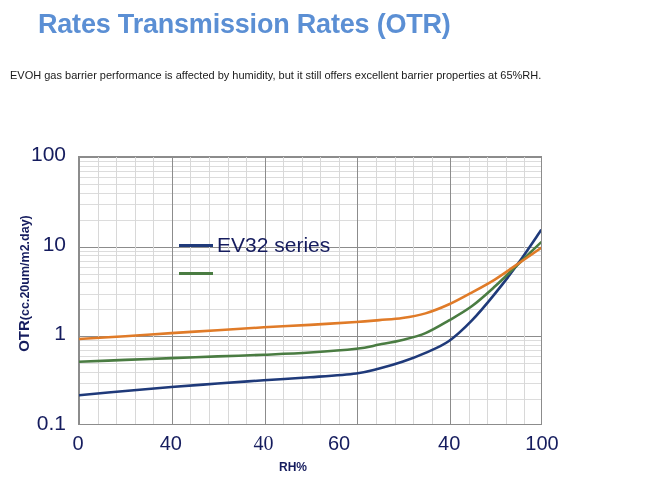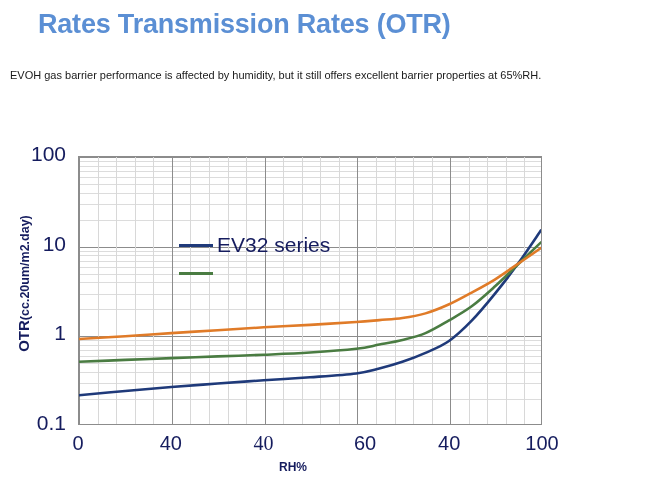--- a/index.html
+++ b/index.html
@@ -90,21 +90,21 @@
   <div id="ylabels">
       <div class="ylab" style="left: 8px; top: 281px;">0.1</div>
       <div class="ylab" style="left: 8px; top: 191.3px;">1</div>
       <div class="ylab" style="left: 8px; top: 101.7px;">10</div>
       <div class="ylab" style="left: 8px; top: 12px;">100</div>
     </div>
   <div id="xlabels">
       <div class="xlab" style="left: 48px; top: 302px;">0</div>
       <div class="xlab" style="left: 140.8px; top: 302px;">40</div>
       <div class="xlab" style="left: 233.6px; top: 302px; font-family: Liberation Serif, serif;">40</div>
-      <div class="xlab" style="left: 335px; top: 302px;">60</div>
+      <div class="xlab" style="left: 309px; top: 302px;">60</div>
       <div class="xlab" style="left: 419.2px; top: 302px;">40</div>
       <div class="xlab" style="left: 512px; top: 302px;">100</div>
     </div>
 
   <div id="xaxis-title">RH%</div>
 
   <div id="plot">
     <div class="hgrid" id="hgrid">
         <div class="hline" style="top: 242px;"></div>
         <div class="hline" style="top: 226.2px;"></div>

